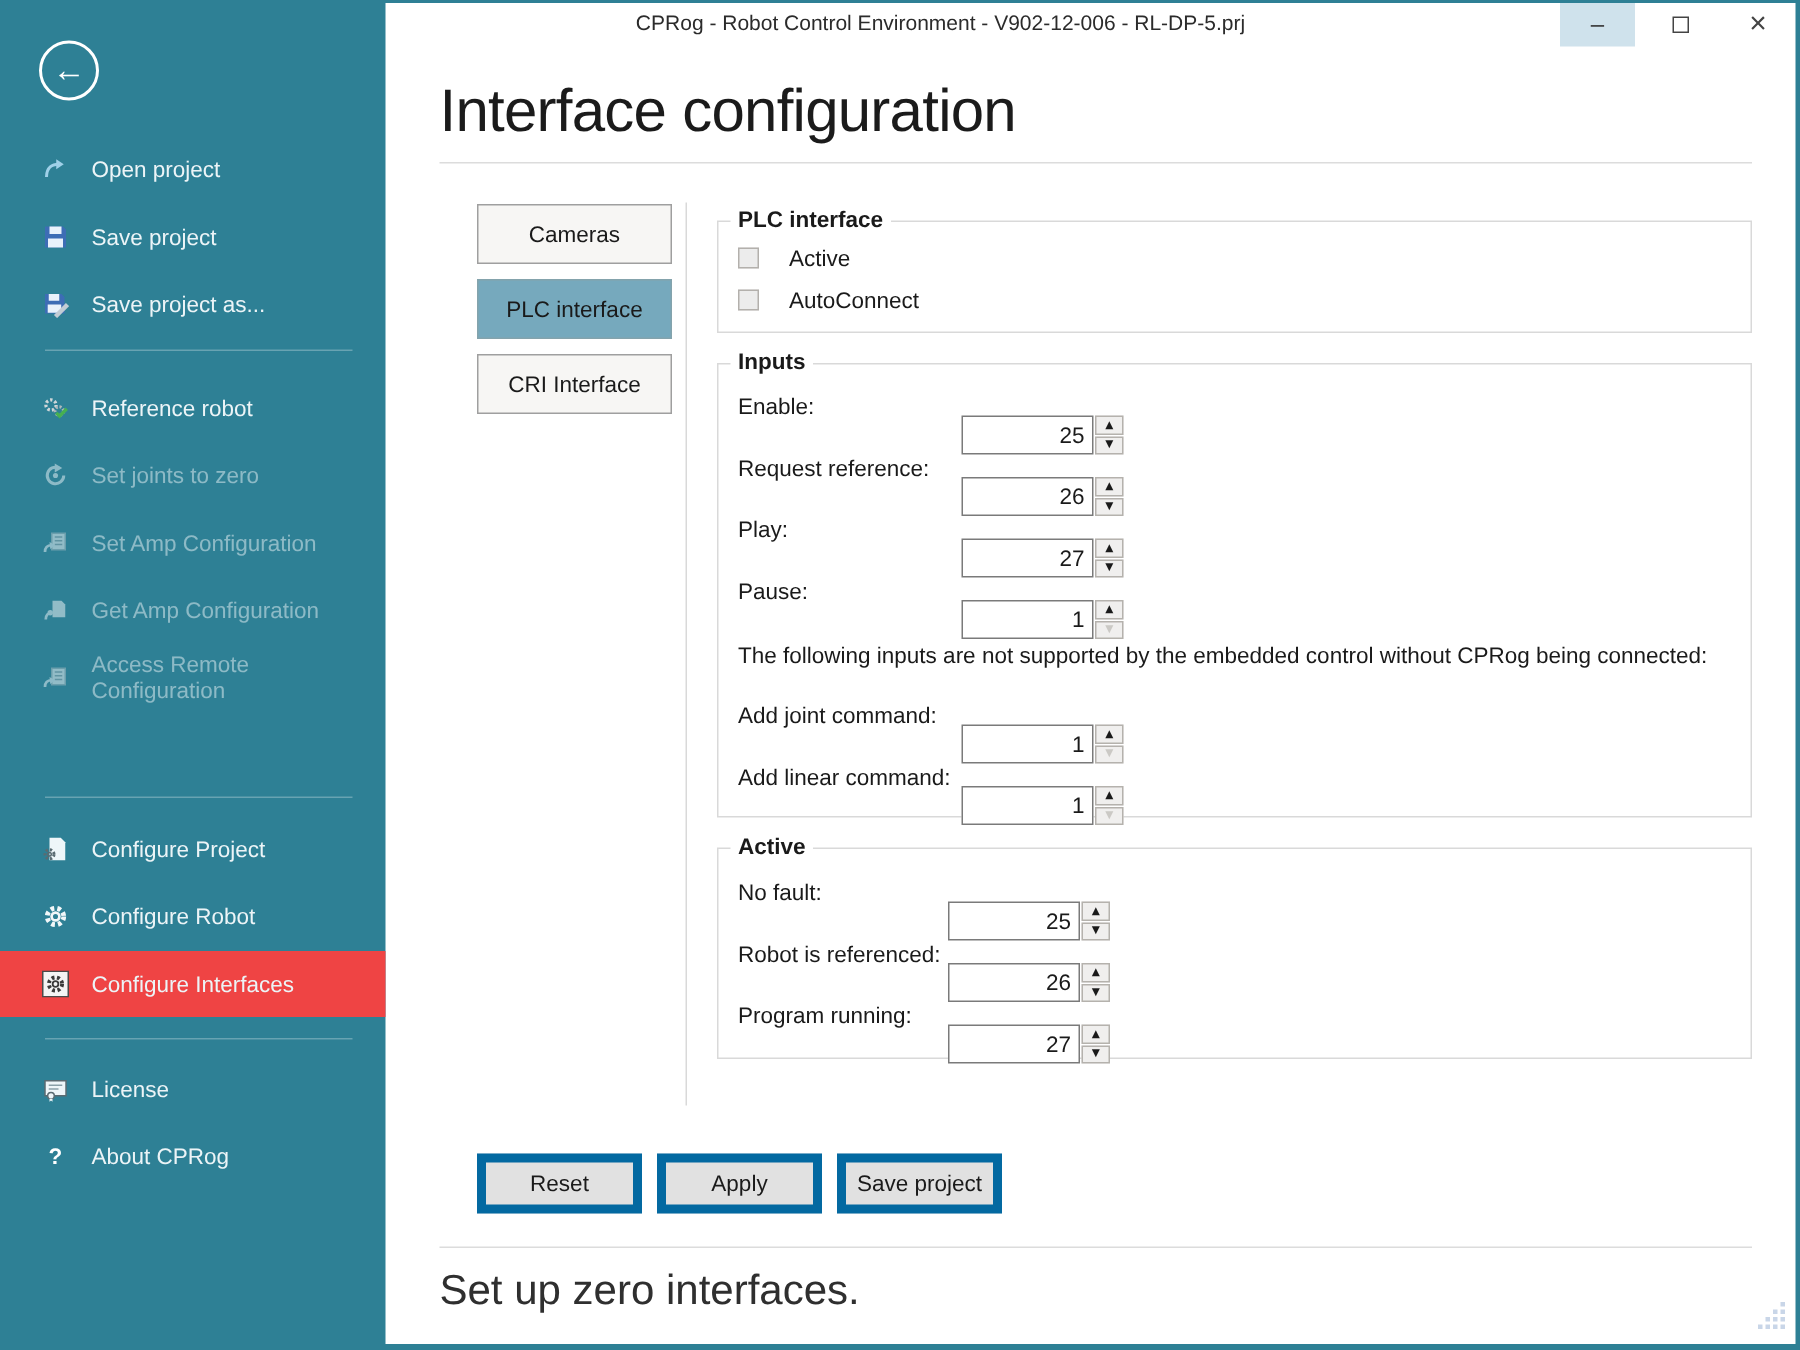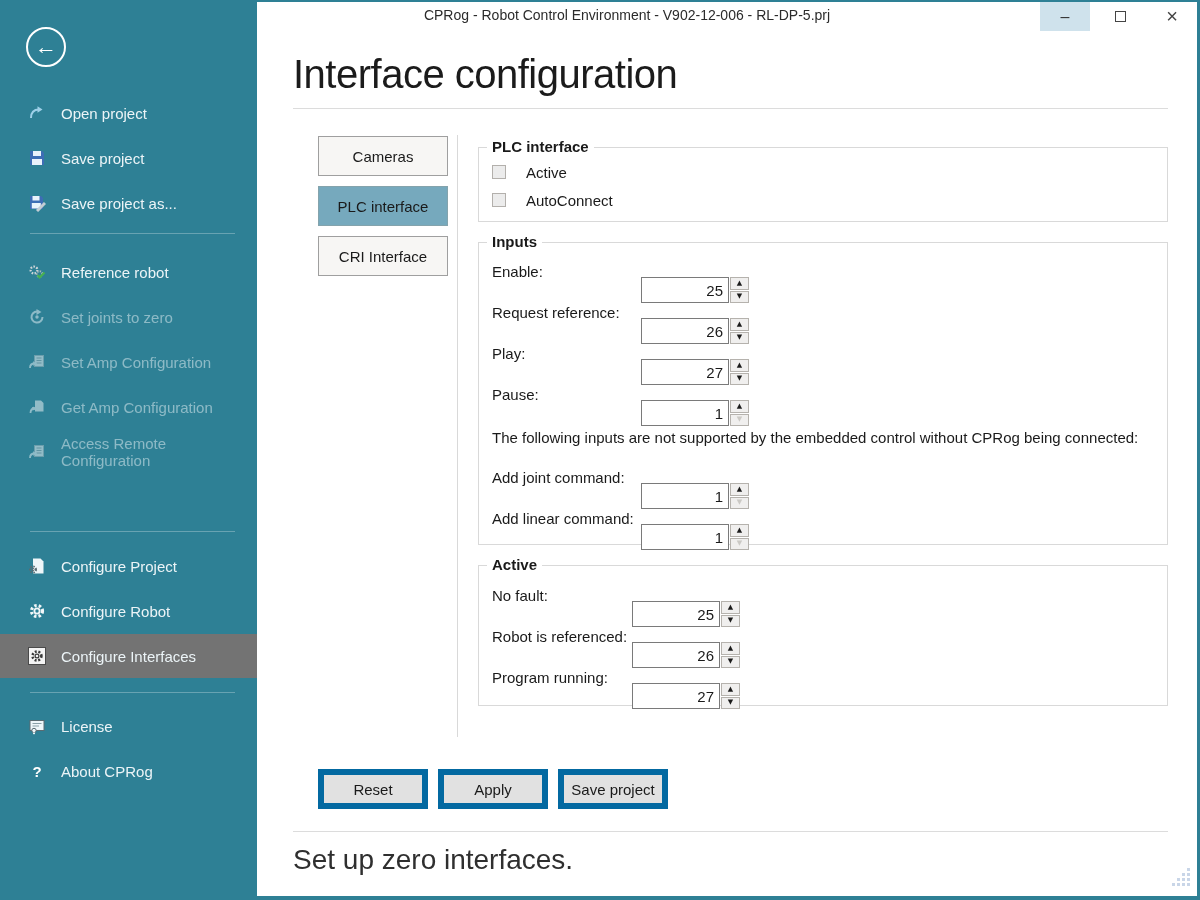--- a/index.html
+++ b/index.html
@@ -22,21 +22,21 @@
   .win-btn.max { left:1095px; }
   .win-btn.max .sq { width:11px; height:11px; border:1.5px solid #444; display:block; }
   .win-btn.close { left:1147px; font-size:20px; color:#444; }
 
   
   .sidebar { position:absolute; left:0; top:0; width:257px; height:900px; background:#2E8095; z-index:10; }
   .back-btn { position:absolute; left:26px; top:27px; width:40px; height:40px; border:2px solid #fff;
     border-radius:50%; color:#fff; font-size:22px; display:flex; align-items:center; justify-content:center; }
   .side-item { position:absolute; left:0; width:257px; height:44px; display:flex; align-items:center;
     padding-left:28px; gap:15px; color:#ECF4F7; font-size:15px; cursor:default; }
-  .side-item.active { background:#737373; }
+  .side-item.active { background:#ef4444; }
   .side-item.disabled { color:rgba(236,244,247,0.5); }
   .side-item.disabled .icon { opacity:0.55; }
   .side-item .icon { width:18px; height:18px; flex:0 0 18px; display:flex; align-items:center; justify-content:center; }
   .side-sep { position:absolute; left:30px; width:205px; height:1px; background:rgba(255,255,255,0.28); }
   .q-icon { color:#fff; font-size:15px; font-weight:bold; }
 
   
   .page-title { position:absolute; left:293px; top:52px; font-size:40px; font-weight:300;
     color:#1b1b1b; letter-spacing:-0.5px; z-index:1; }
   .rule { position:absolute; background:#dcdcdc; height:1px; z-index:1; }

